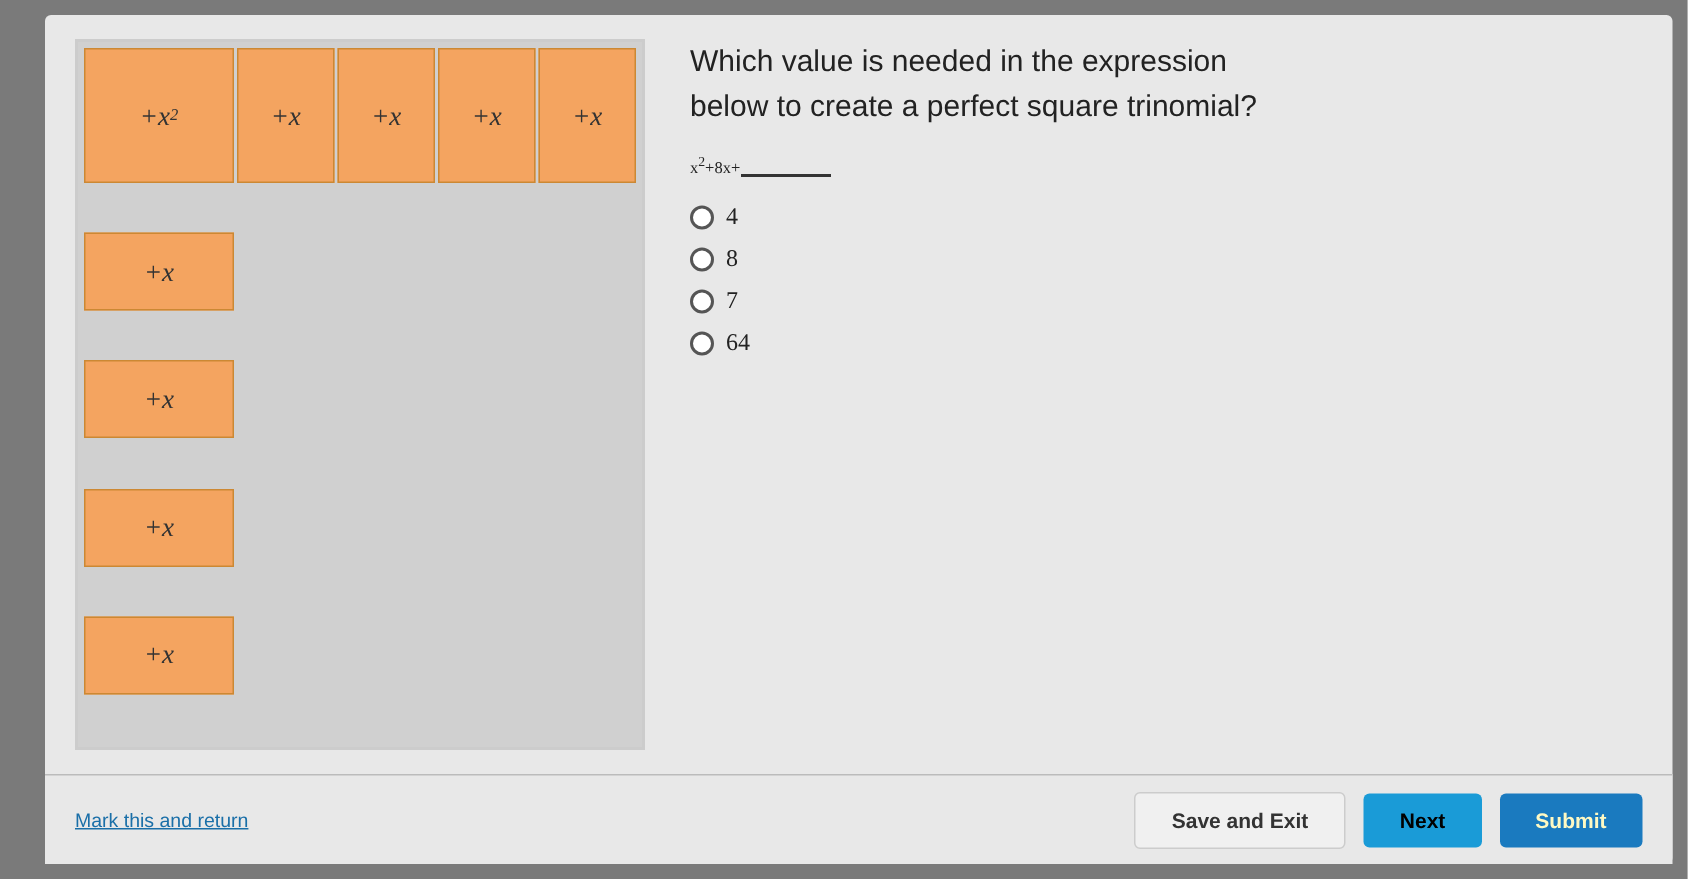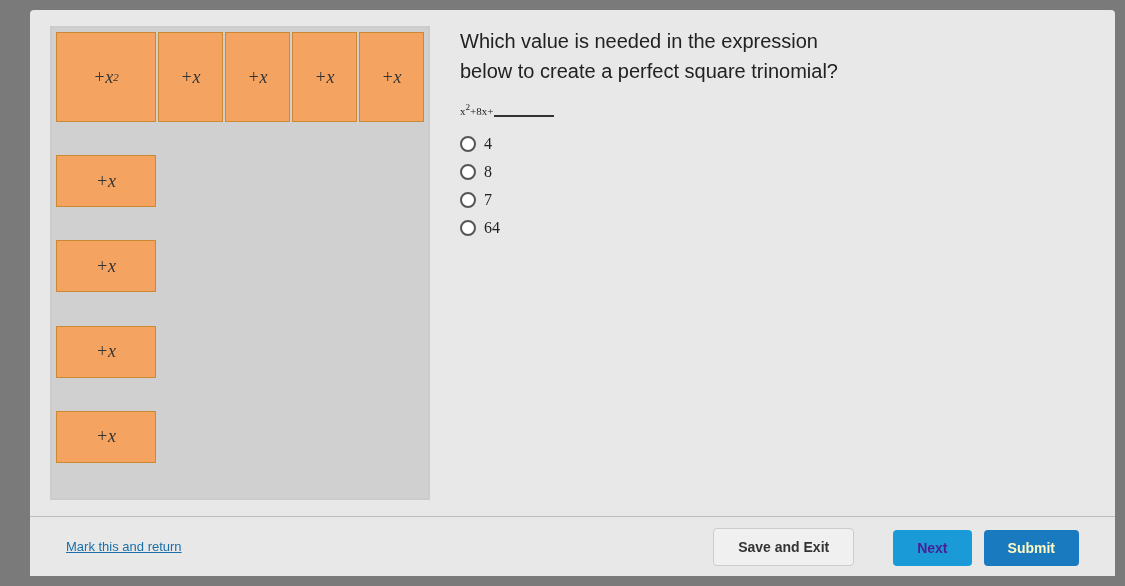--- a/index.html
+++ b/index.html
@@ -139,56 +139,55 @@
       font-family: Georgia, serif;
     }
 
     
     .bottom-bar {
       height: 60px;
       border-top: 1px solid #bbb;
       display: flex;
       align-items: center;
       justify-content: space-between;
-      padding: 0 36px;
+      padding: 0 20px;
       background: #e8e8e8;
     }
 
     .mark-return-link {
       color: #1a6fa8;
       text-decoration: underline;
       font-size: 13px;
       cursor: pointer;
     }
 
     .button-group {
       display: flex;
       gap: 12px;
-      align-items: flex-end;
+      align-items: center;
     }
 
     .btn {
       padding: 10px 24px;
       border: none;
       border-radius: 4px;
       font-size: 14px;
       font-weight: bold;
       cursor: pointer;
     }
 
     .btn-save-exit {
       background: #f0f0f0;
       border: 1px solid #ccc;
       color: #333;
     }
 
     .btn-next {
       background: #1a9bd7;
-      color: #4c1d95;
-      margin-left: 27px;
+      color: #000000;
     }
 
     .btn-submit {
       background: #1a7abf;
       color: #fef9c3;
     }
   </style>
 </head>
 <body>
 

